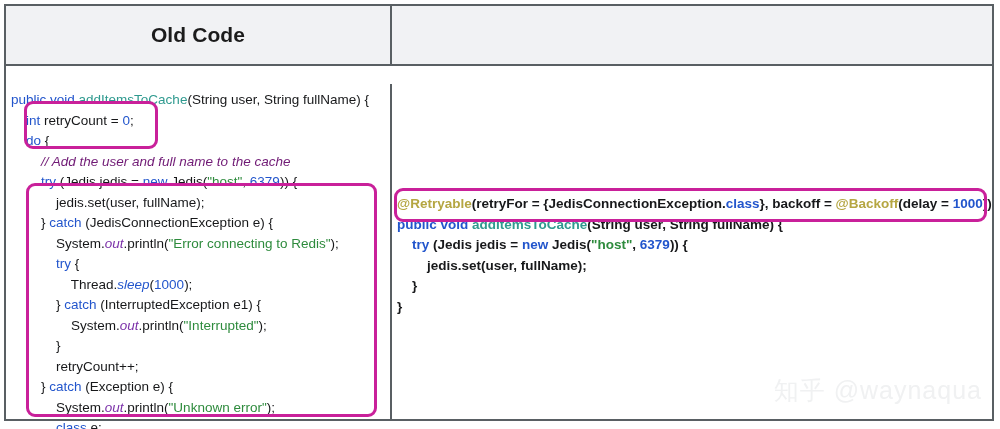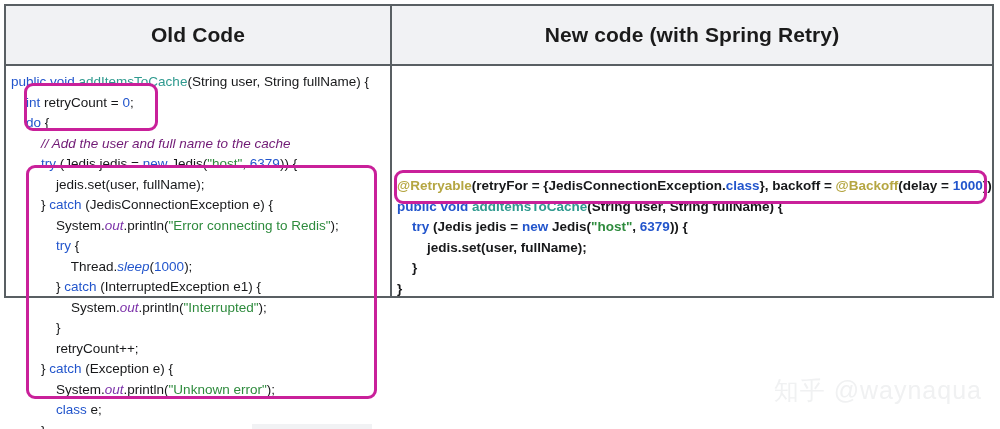--- a/index.html
+++ b/index.html
@@ -4,25 +4,25 @@
 <style>
   html,body{margin:0;padding:0;}
   body{
     width:1000px;height:429px;
     background:#ffffff;
     font-family:"Liberation Sans", sans-serif;
     overflow:hidden;
     position:relative;
   }
   .table-wrap{
-    position:absolute;left:4px;top:4px;width:990px;height:294px;
+    position:absolute;left:4px;top:4px;width:990px;height:417px;
     box-sizing:border-box;
     border:2px solid #595f63;
     background:#ffffff;
-    display:flex;flex-direction:column;
+    display:flex;flex-direction:column;gap:18px;
   }
   .thead{
     display:flex;
     height:58px;
     background:#f1f2f4;
     border-bottom:2px solid #595f63;
     flex:0 0 58px;
   }
   .th{
     display:flex;align-items:center;justify-content:center;
@@ -95,21 +95,20 @@
     user-select:none;
   }
 </style>
 </head>
 <body>
 
 <div class="table-wrap">
 
   <div class="thead">
     <div class="th th-left">Old Code</div>
-    <div class="th th-right">New code (with Spring Retry)</div>
   </div>
 
   <div class="tbody">
 
     <div class="cell cell-left">
       <div class="code code-left"><span class="kw">public</span> <span class="kw">void</span> <span class="mth">addItemsToCache</span>(String user, String fullName) {
     <span class="kw">int</span> retryCount = <span class="num">0</span>;
     <span class="kw">do</span> {
         <span class="cmt">// Add the user and full name to the cache</span>
         <span class="kw">try</span> (Jedis jedis = <span class="kw">new</span> Jedis(<span class="str">"host"</span>, <span class="num">6379</span>)) {

